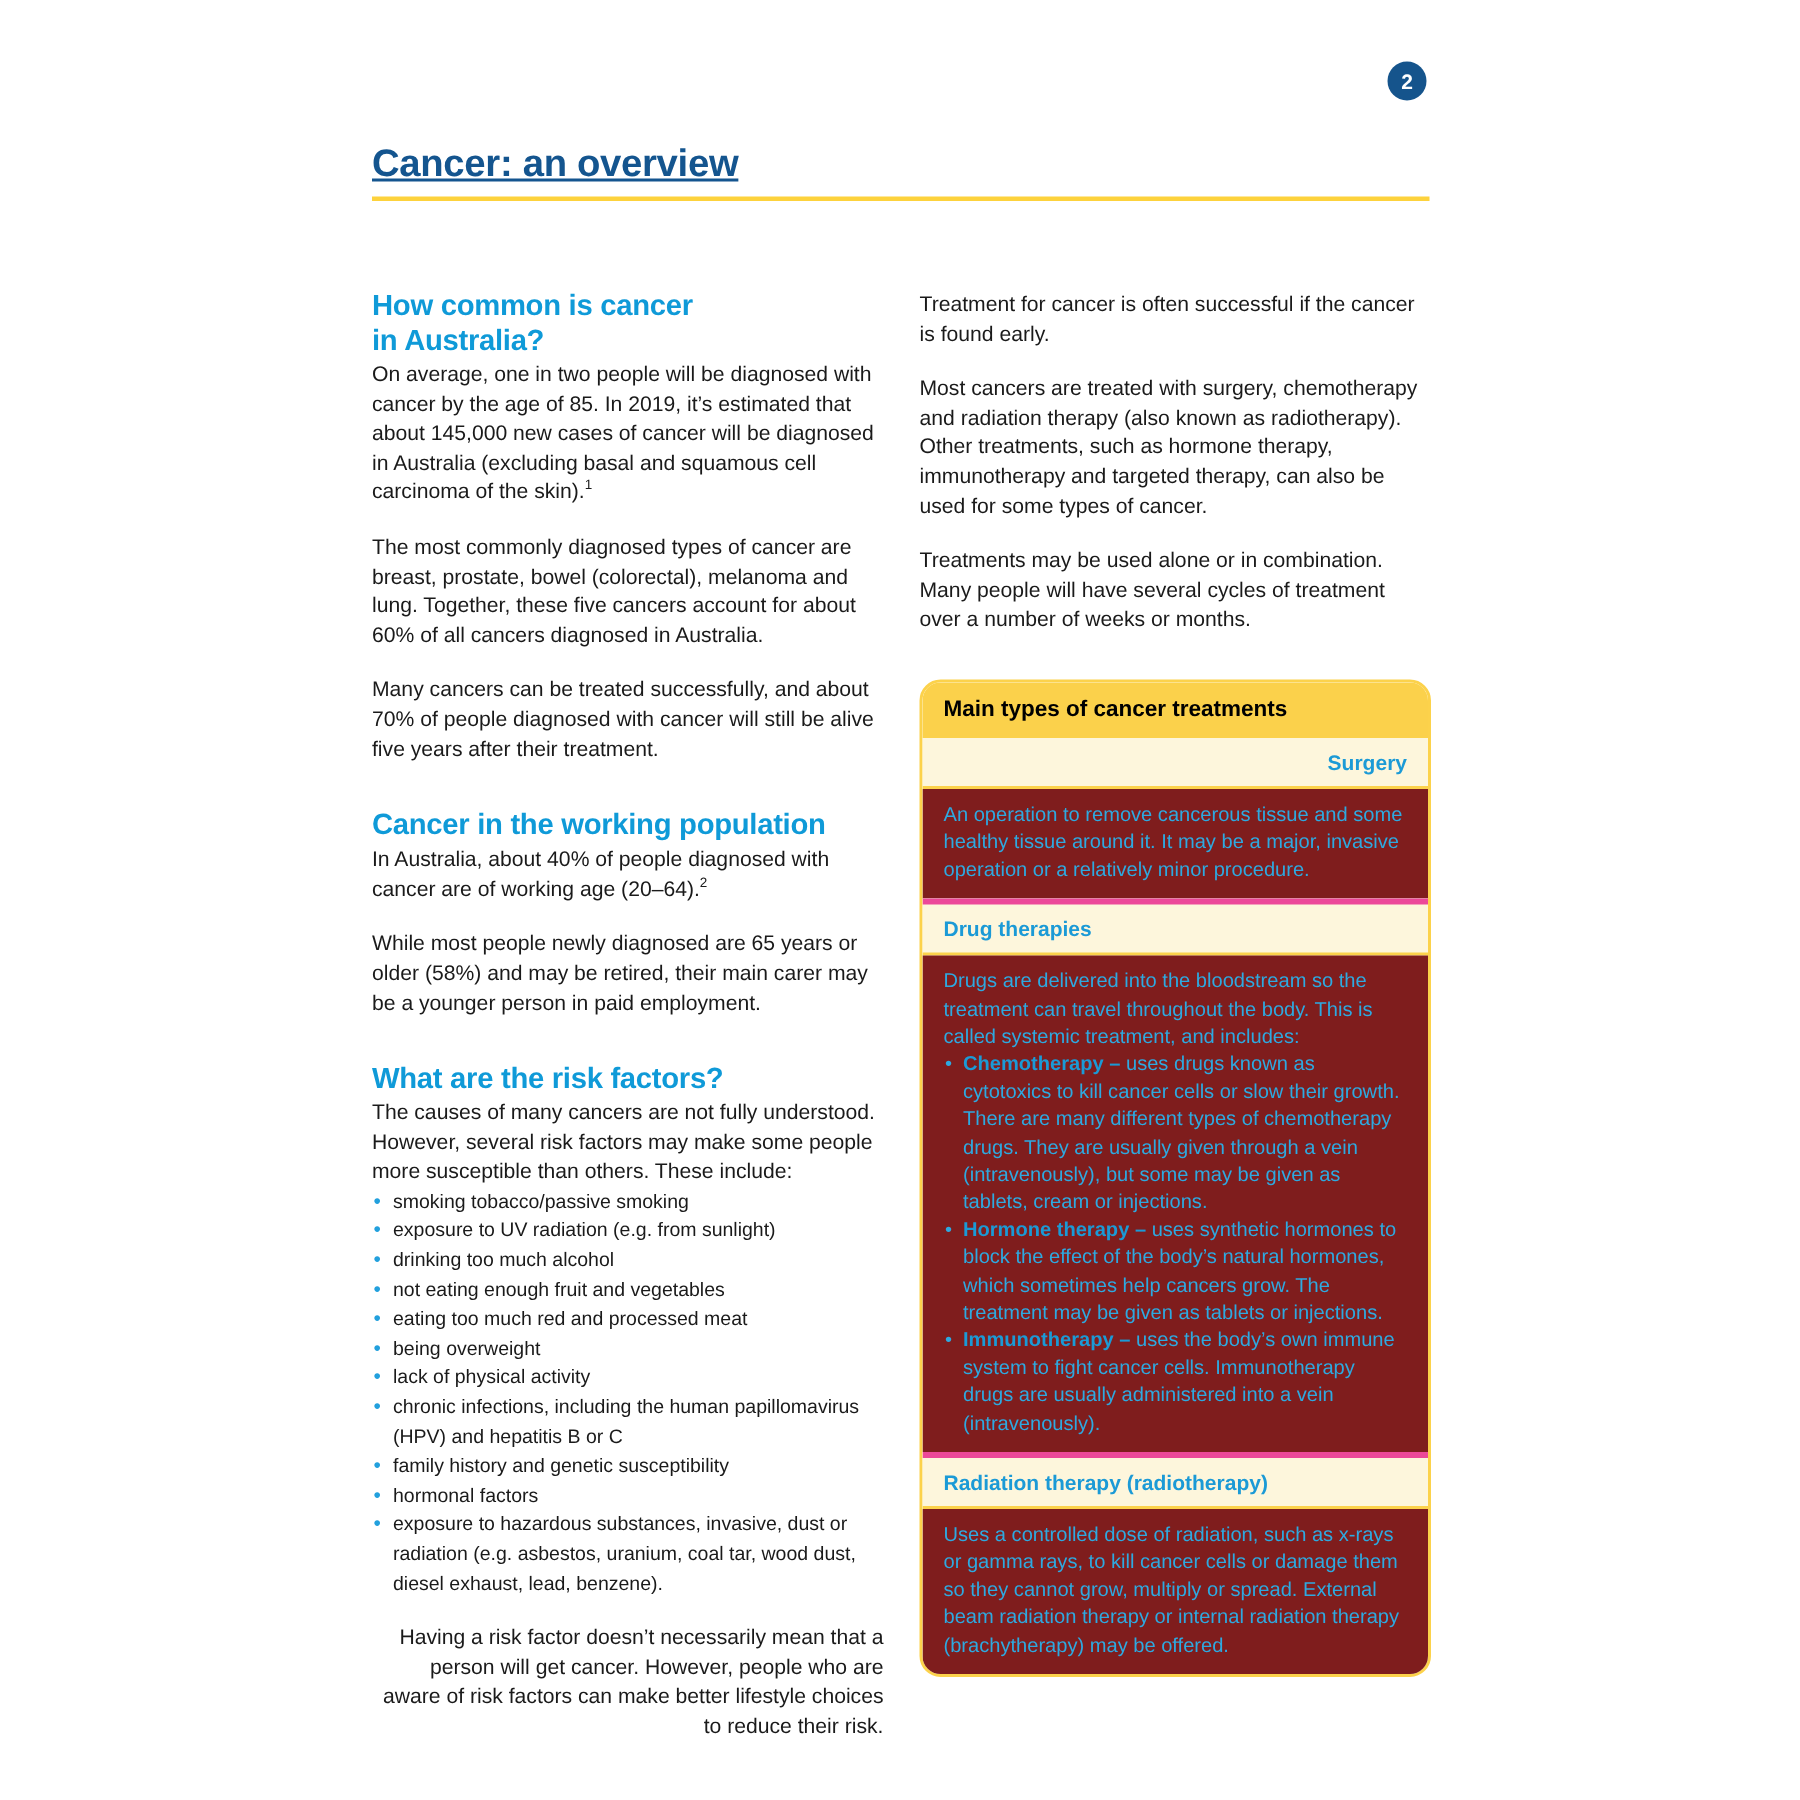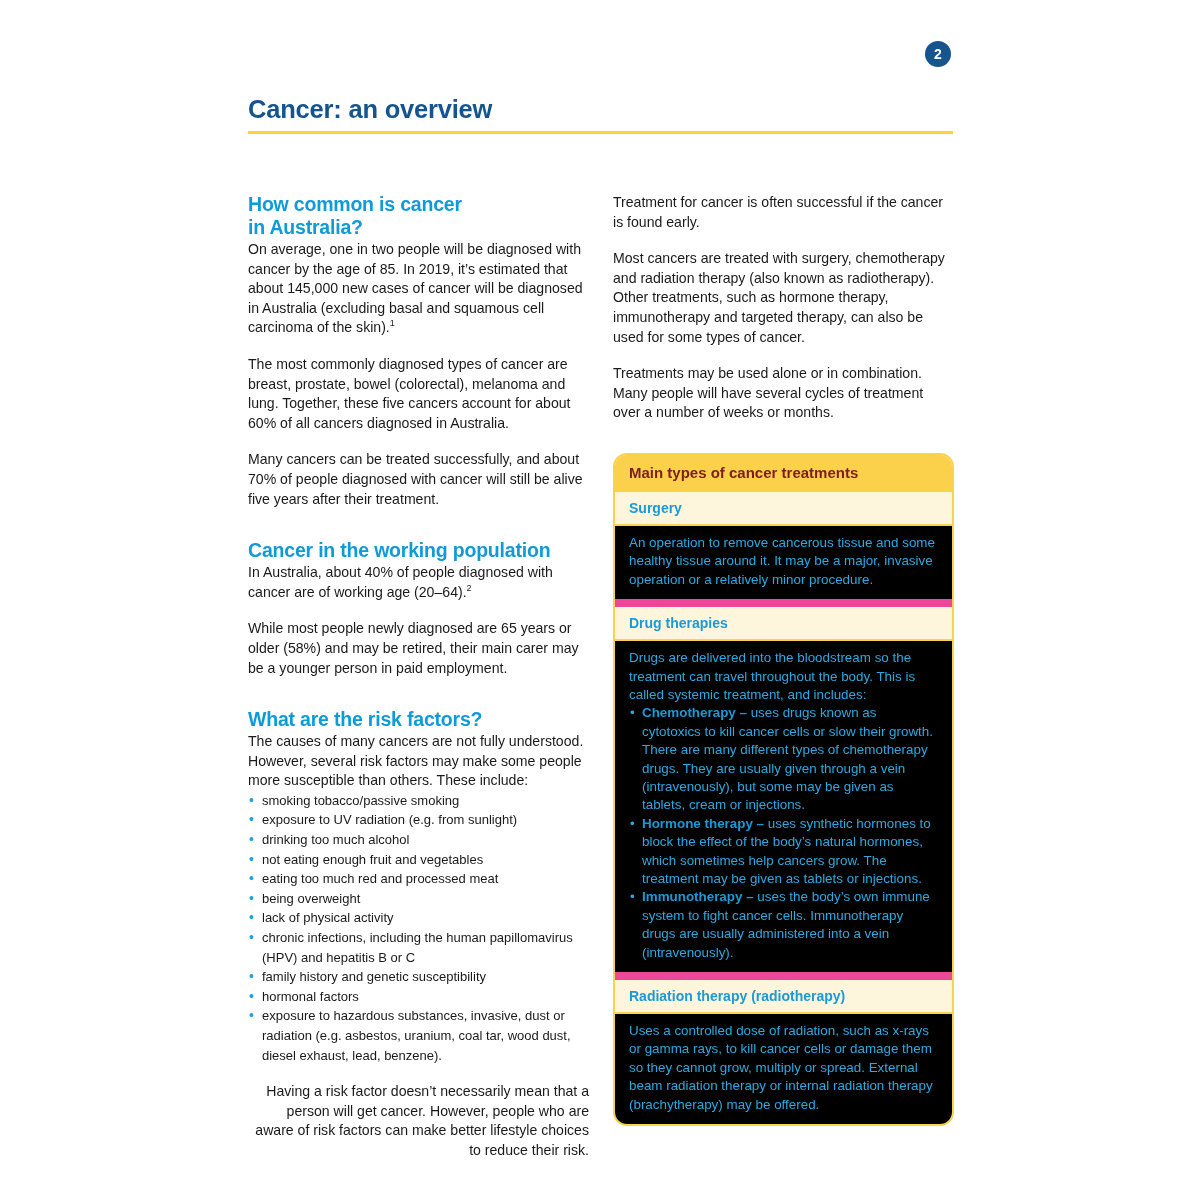--- a/index.html
+++ b/index.html
@@ -40,20 +40,21 @@
 
   
   .doc-title {
     position: absolute;
     top: 95px;
     left: 248px;
     font-size: 25.5px;
     font-weight: bold;
     color: #14558f;
     letter-spacing: -0.2px;
+    text-decoration: underline;
   }
   .title-rule {
     position: absolute;
     top: 131px;
     left: 248px;
     width: 705px;
     height: 2.5px;
     background: #fdd23c;
   }
 
@@ -111,39 +112,39 @@
   
   .tbox {
     margin-top: 30px;
     border: 2px solid #fcd24b;
     border-radius: 14px;
     overflow: hidden;
     background: #ffffff;
   }
   .tbox-header {
     background: #fbd14b;
-    color: #7f1d1d;
+    color: #000000;
     font-size: 15px;
     font-weight: bold;
     padding: 9px 14px 10px 14px;
     line-height: 18px;
   }
   .tbox-subhead {
     background: #fdf6dc;
     color: #1b9ad6;
     font-size: 14px;
     font-weight: bold;
     padding: 7px 14px 7px 14px;
     line-height: 18px;
-    border-top: 8px solid #ec4899;
+    border-top: 4px solid #ec4899;
     border-bottom: 2px solid #fcd24b;
   }
-  .tbox-subhead.first { border-top: none; }
+  .tbox-subhead.first { border-top: none; text-align: right; }
   .tbox-body {
-    background: #000000;
+    background: #7f1d1d;
     padding: 8px 14px 10px 14px;
     color: #2ea9e0;
     font-size: 13.4px;
     line-height: 18.4px;
   }
   .tbox-body p { margin: 0; }
   .tbox-body ul {
     margin: 0;
     padding: 0;
     list-style: none;

